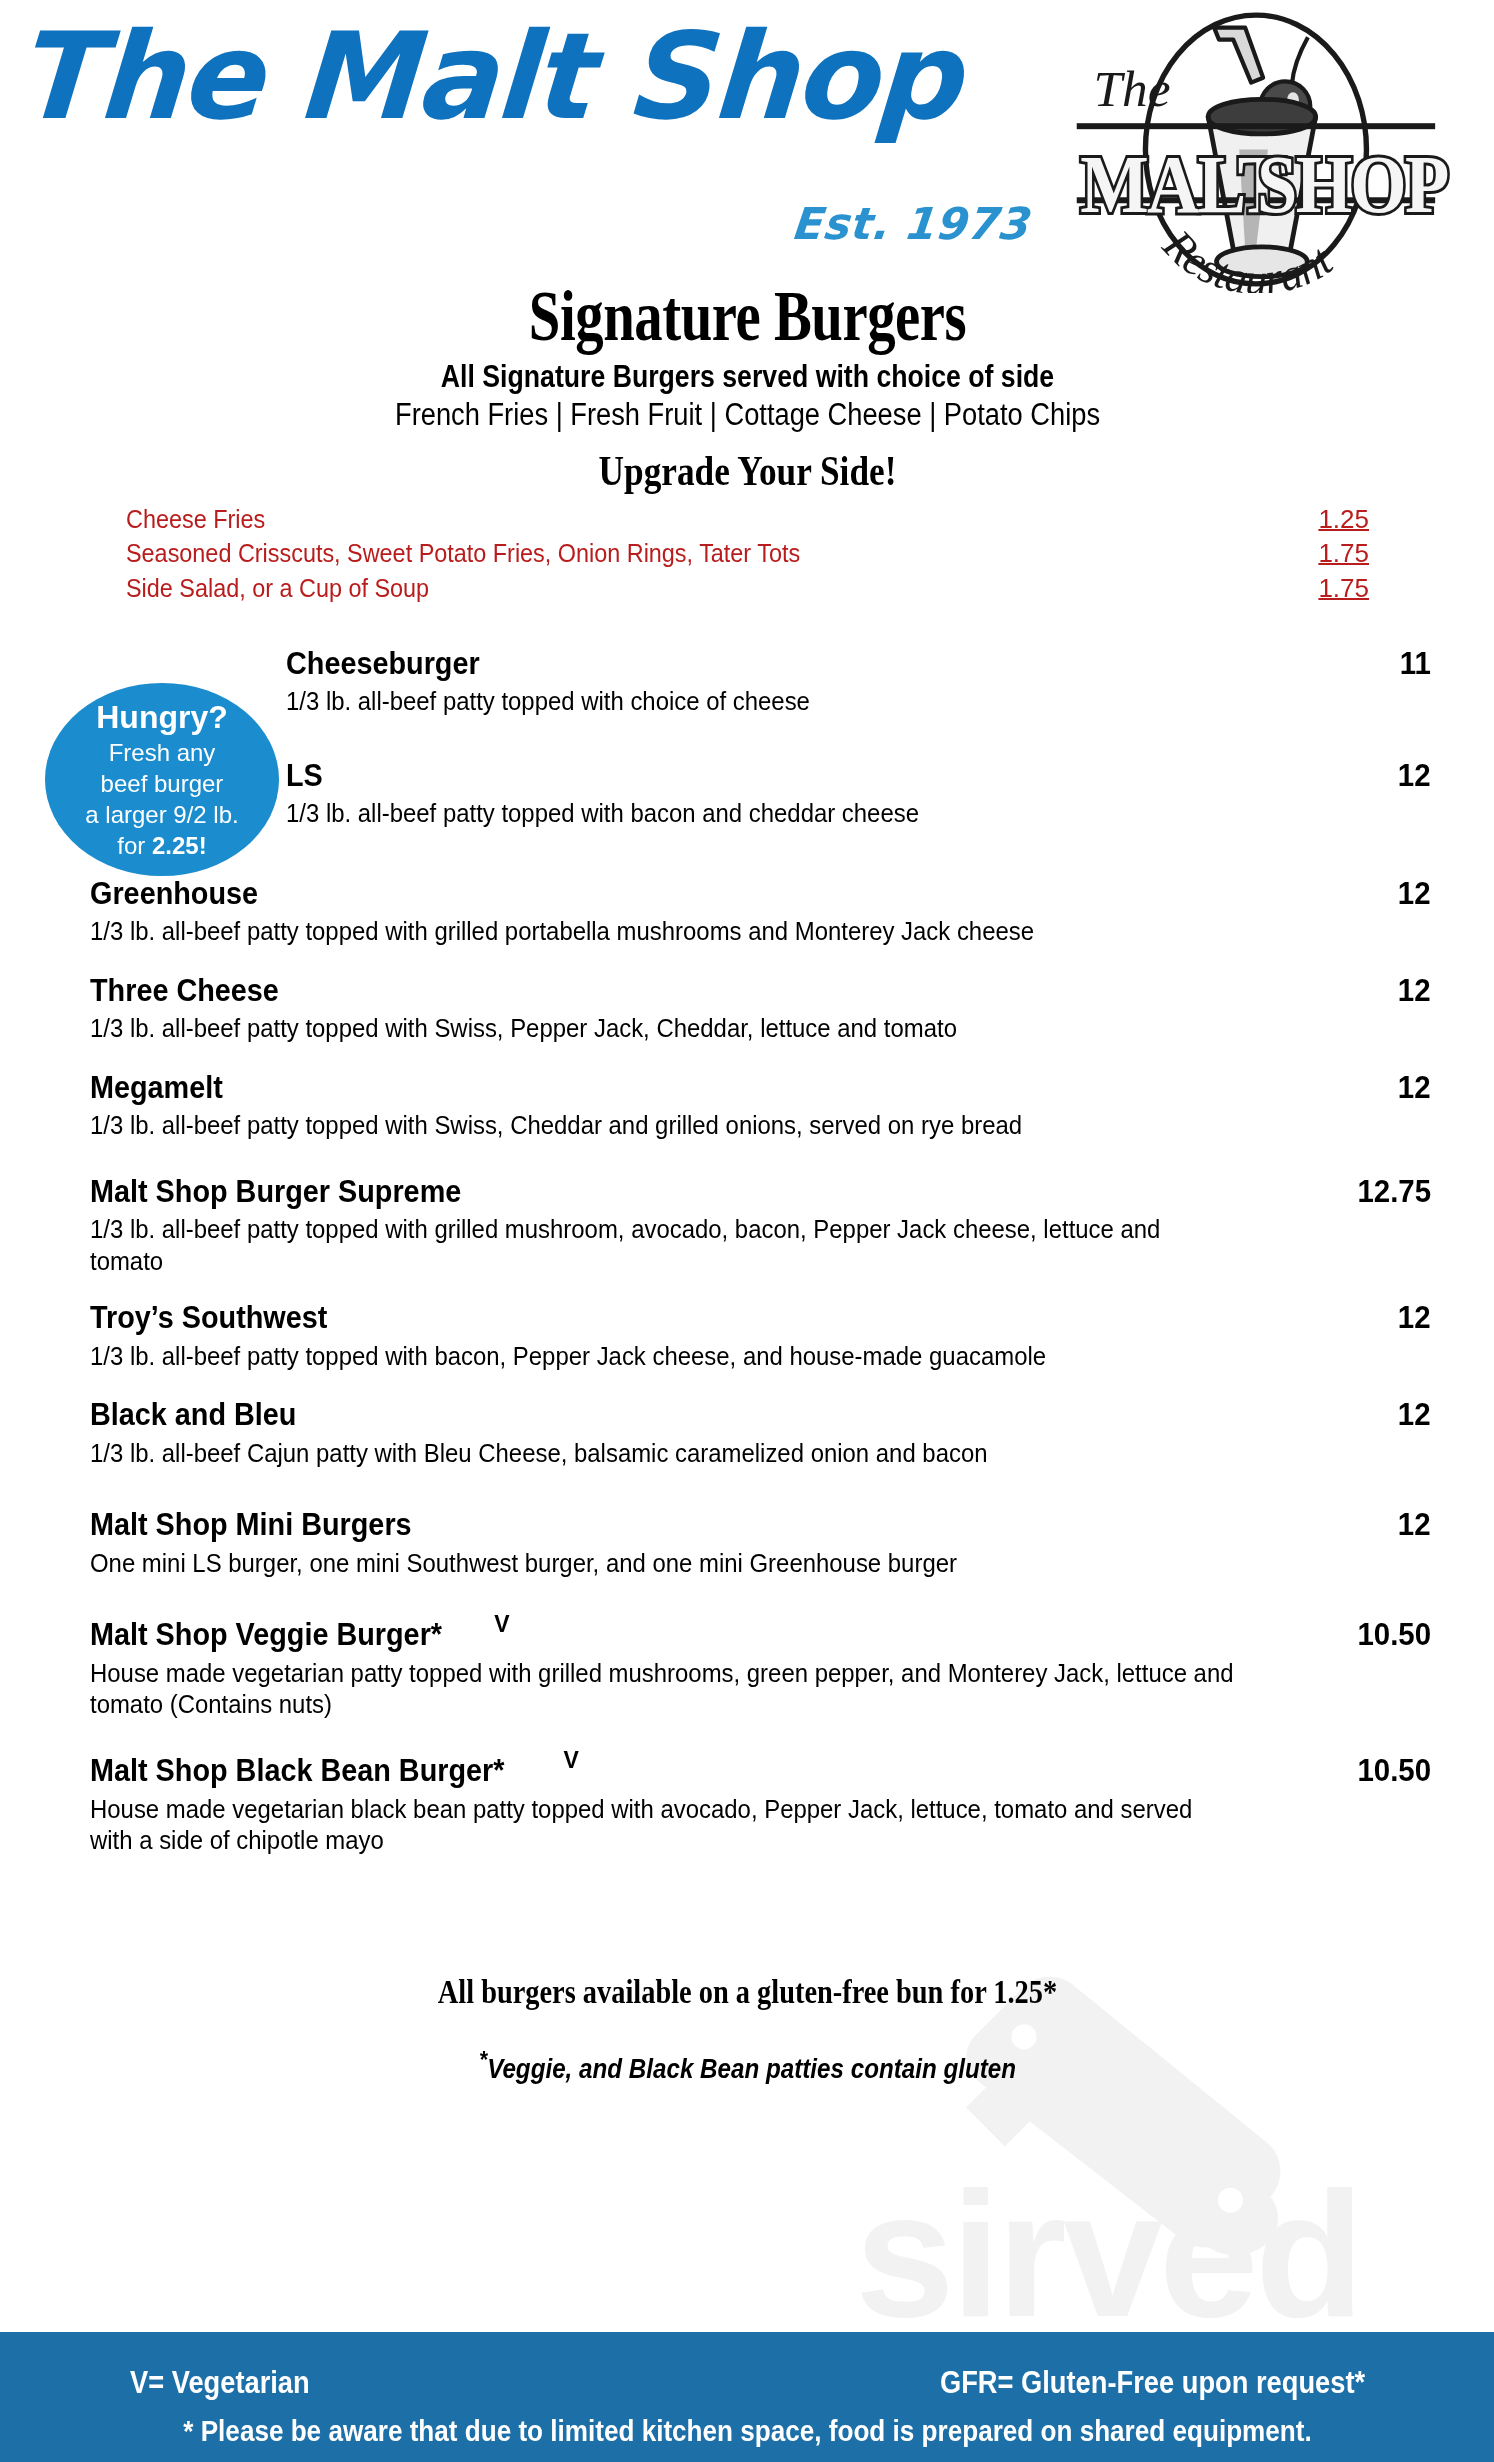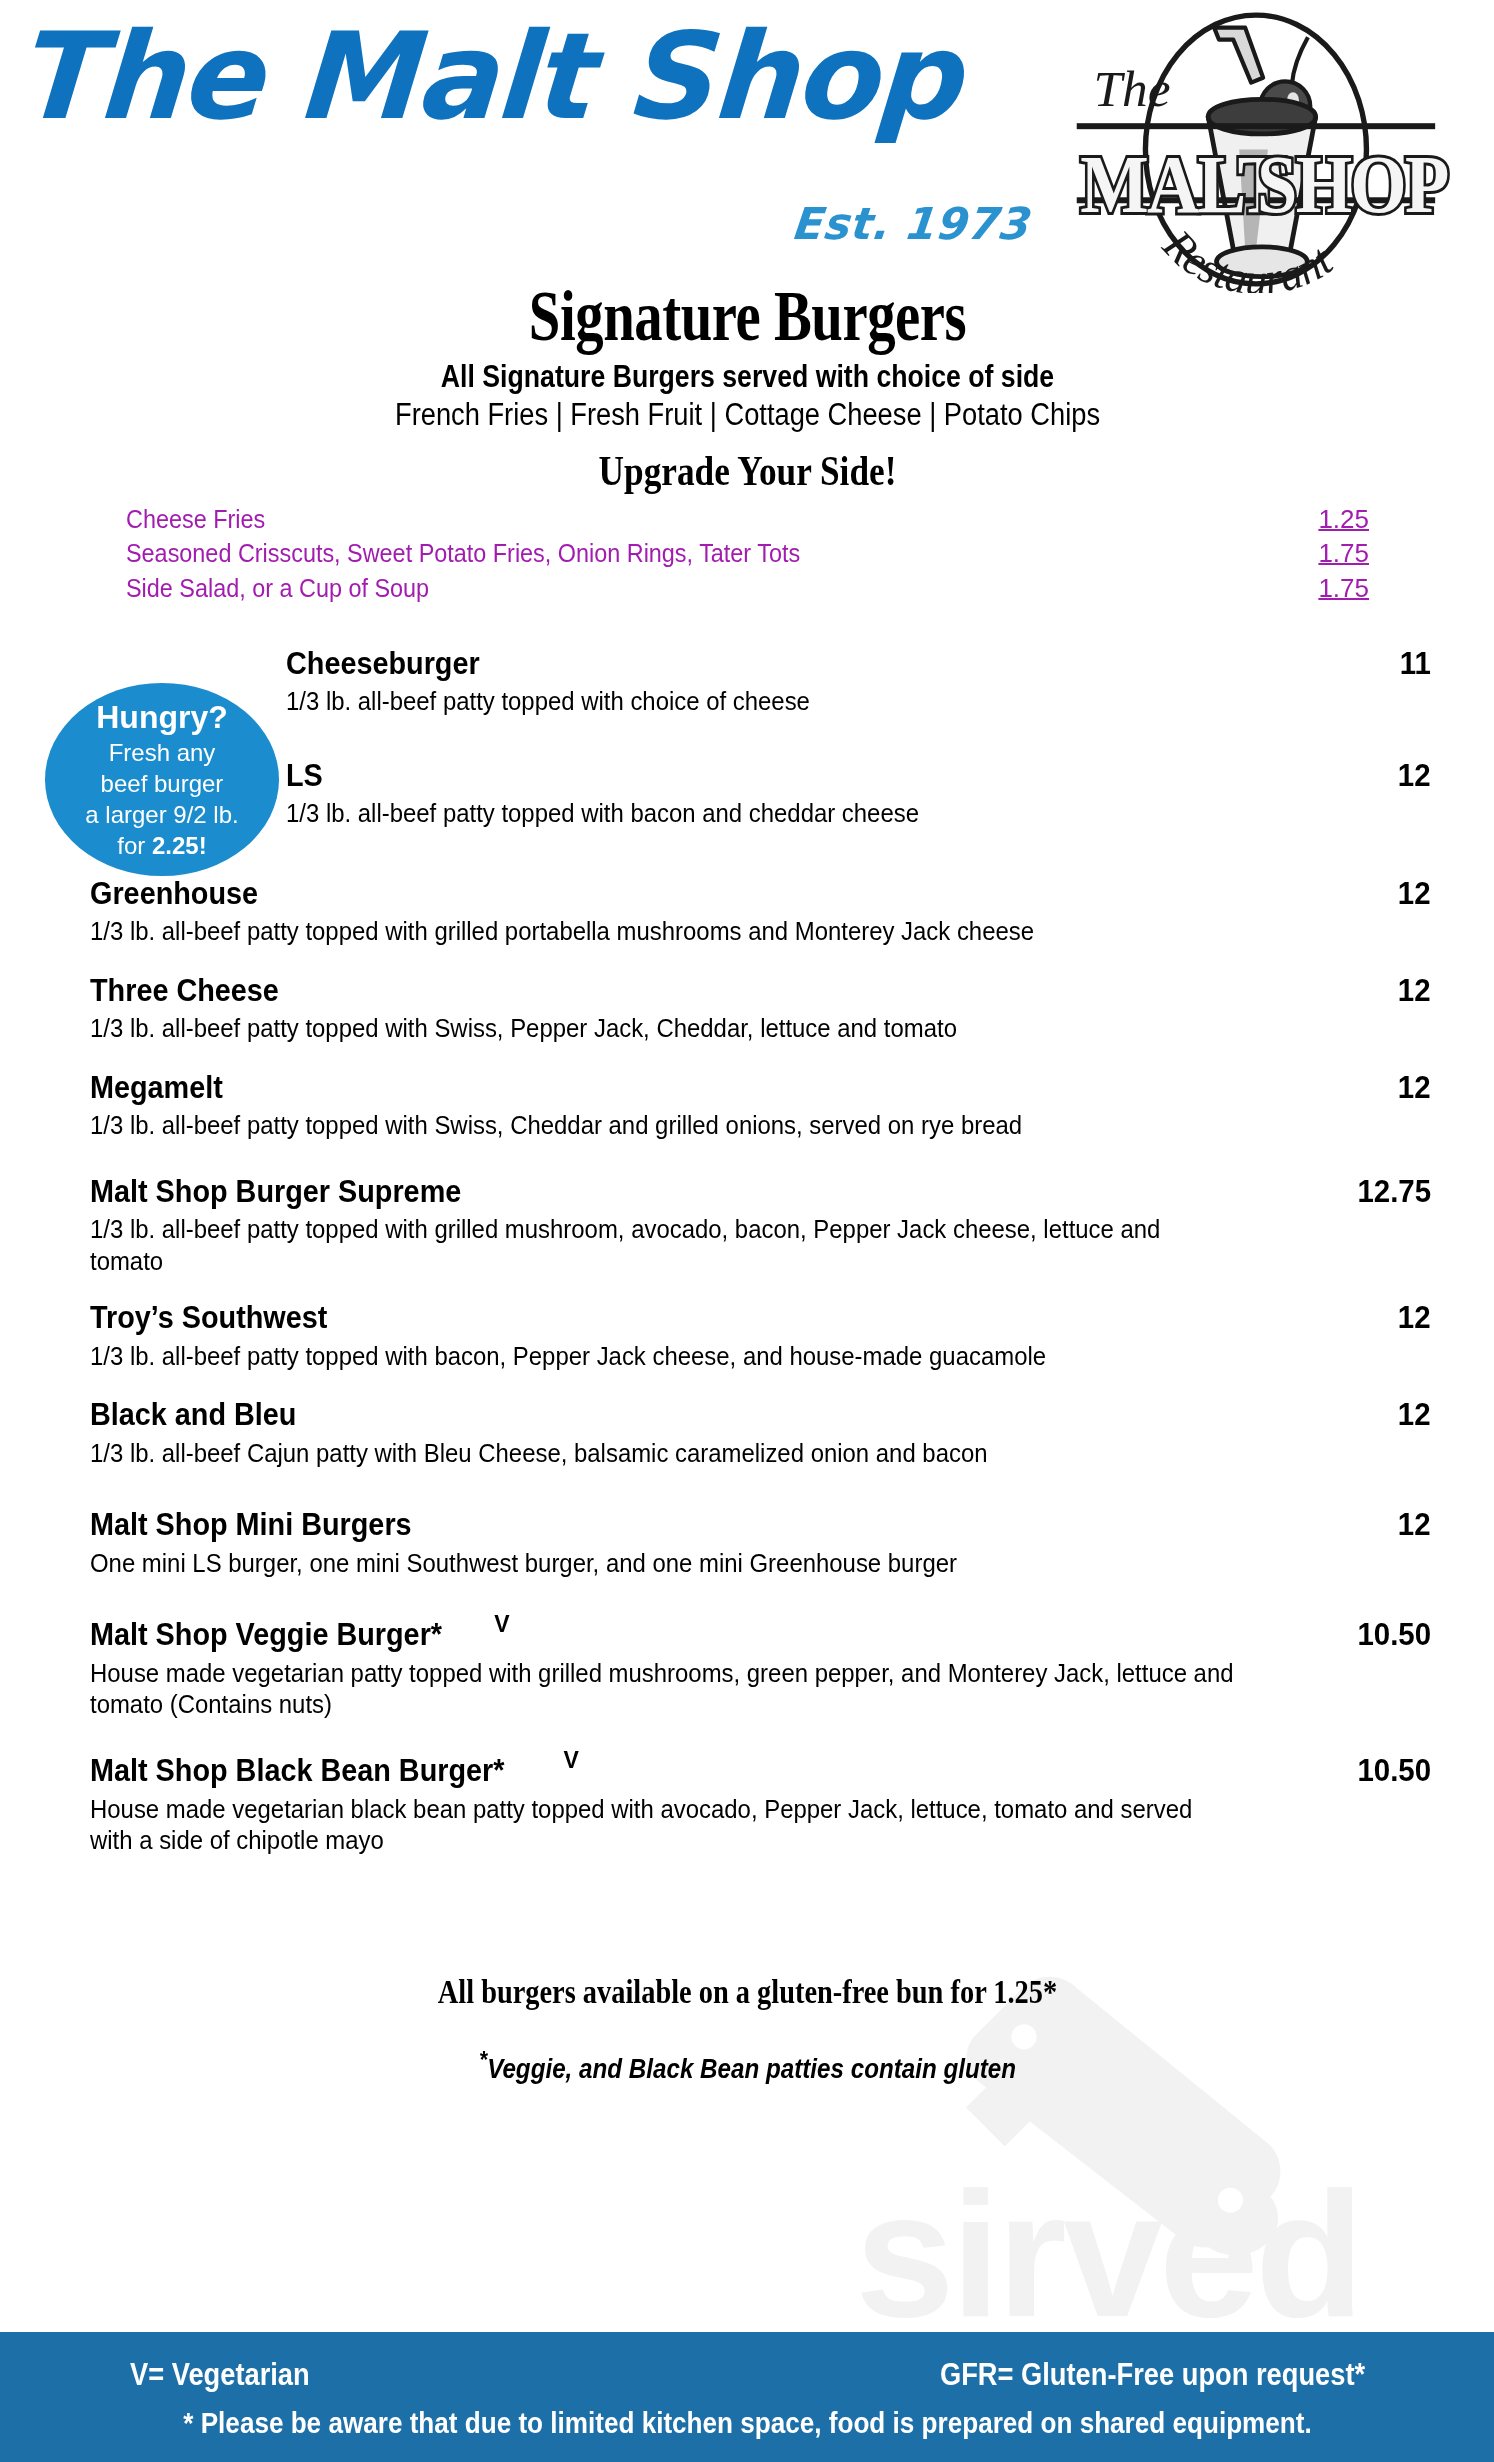--- a/index.html
+++ b/index.html
@@ -147,21 +147,21 @@
     margin: 8.4px 0 0 0;
     padding: 0 126px 0 126px;
   }
   .upgrade-row {
     display: flex;
     align-items: center;
     justify-content: space-between;
     font-family: "Liberation Sans", sans-serif;
     font-size: 26px;
     line-height: 1.33;
-    color: #a21caf;
+    color: #b91c1c;
   }
   .upgrade-name { transform: scaleX(0.90); transform-origin: left center; white-space: nowrap; }
   .upgrade-price { text-decoration: underline; text-underline-offset: 1.2px; white-space: nowrap; }
 
   
   .hungry-badge {
     position: absolute;
     left: 45px;
     top: 683px;
     width: 234px;
@@ -282,21 +282,21 @@
     bottom: 0;
     width: 1495px;
     height: 130px;
     background: #1D6FA8;
     color: #ffffff;
     z-index: 4;
   }
   .footer-row1 {
     display: flex;
     justify-content: space-between;
-    padding: 26px 130px 0 130px;
+    padding: 34px 130px 0 130px;
     font-family: "Liberation Sans", sans-serif;
     font-weight: 700;
     font-size: 31px;
     line-height: 1.1;
   }
   .footer-row1 > div { transform: scaleX(0.88); }
   .footer-row1 .f-left  { transform-origin: left center; }
   .footer-row1 .f-right { transform-origin: right center; }
   .footer-row2 {
     text-align: center;

